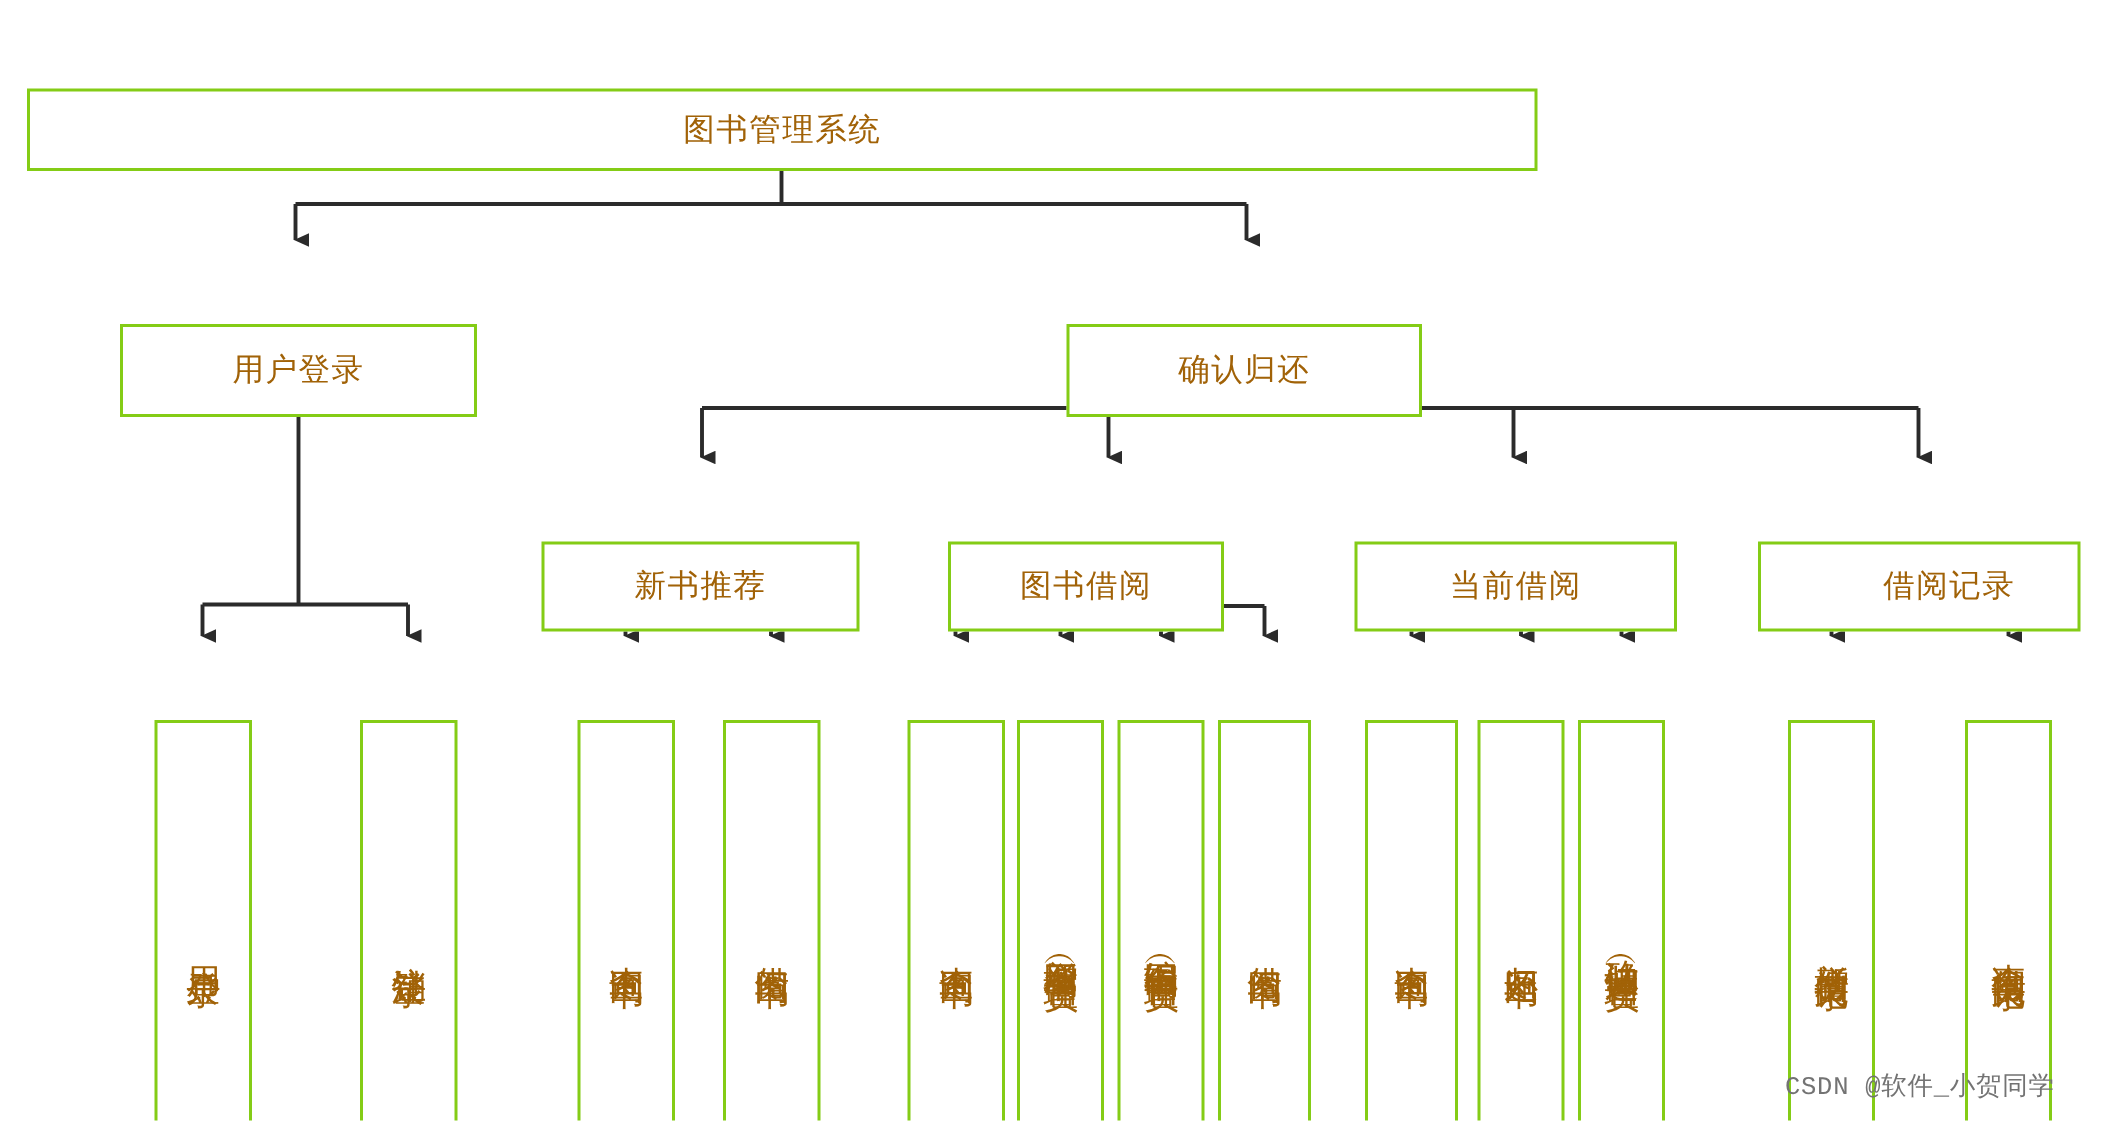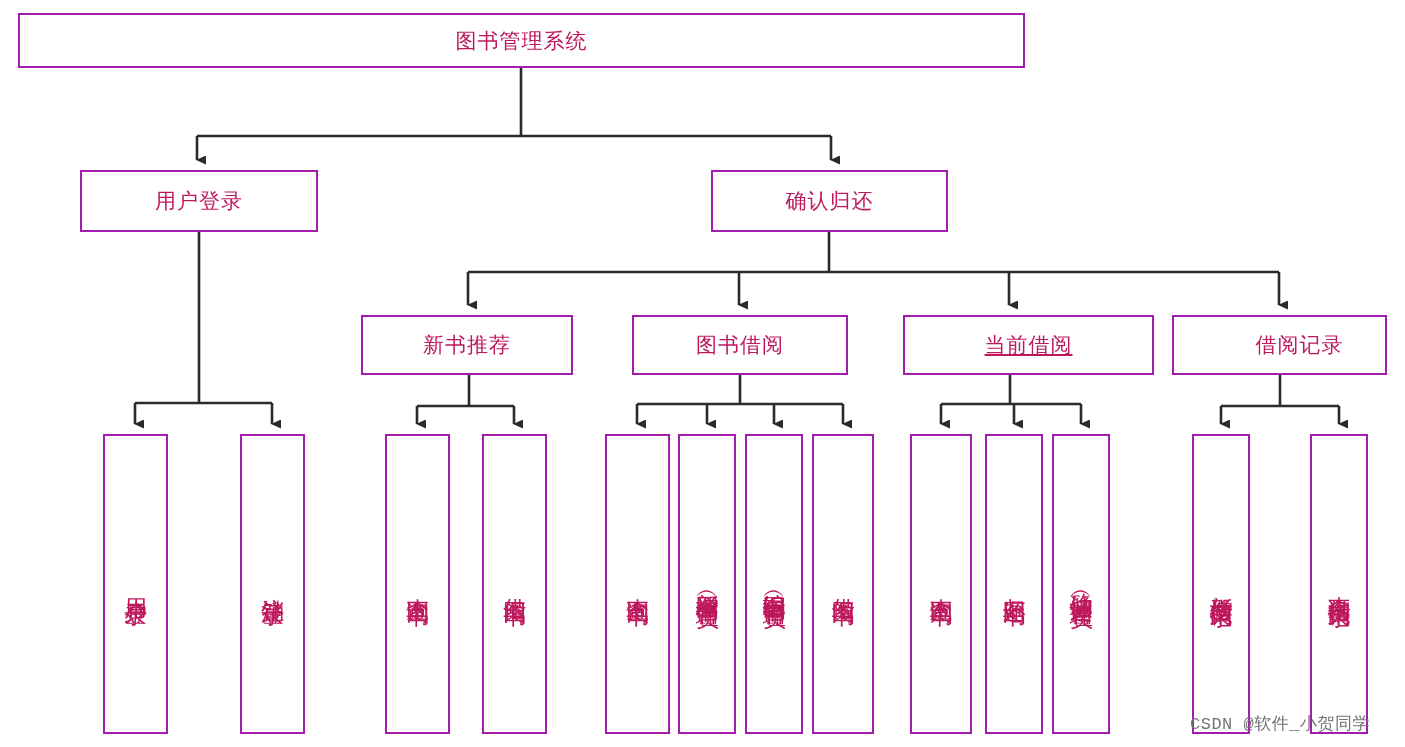--- a/index.html
+++ b/index.html
@@ -24,25 +24,26 @@
     left: 0;
     top: 0;
     width: 1405px;
     height: 747px;
     pointer-events: none;
   }
   .node {
     position: absolute;
     box-sizing: border-box;
     background: #ffffff;
-    border: 2px solid #a21caf;
+    border: 2px solid #84cc16;
     display: flex;
     align-items: center;
     justify-content: center;
-    color: #be185d;
+    color: #a16207;
+    margin-top: 46px;
   }
   .node.horiz {
     font-size: 21px;
     letter-spacing: 1px;
     line-height: 1.2;
   }
   .node.vert {
     writing-mode: vertical-rl;
     text-orientation: upright;
     font-size: 23px;
@@ -134,24 +135,24 @@
   <div class="node horiz" style="left:80px; top:170px; width:238px; height:62px;">
     <span>用户登录</span>
   </div>
   <div class="node horiz" style="left:711px; top:170px; width:237px; height:62px;">
     <span>确认归还</span>
   </div>
 
   <div class="node horiz" style="left:361px; top:315px; width:212px; height:60px;">
     <span>新书推荐</span>
   </div>
-  <div class="node horiz" style="left:632px; top:315px; width:216px; height:60px;">
+  <div class="node horiz" style="left:632px; top:315px; width:184px; height:60px;">
     <span>图书借阅</span>
   </div>
-  <div class="node horiz" style="left:903px; top:315px; width:251px; height:60px;text-decoration:underline;">
+  <div class="node horiz" style="left:903px; top:315px; width:215px; height:60px;">
     <span>当前借阅</span>
   </div>
   <div class="node horiz" style="left:1172px; top:315px; width:215px; height:60px;padding-left:40px;">
     <span>借阅记录</span>
   </div>
 
   <div class="node vert" style="left:103px; top:434px; width:65px; height:300px;">
     <span class="vtext">用户登录</span>
   </div>
   <div class="node vert" style="left:240px; top:434px; width:65px; height:300px;">

